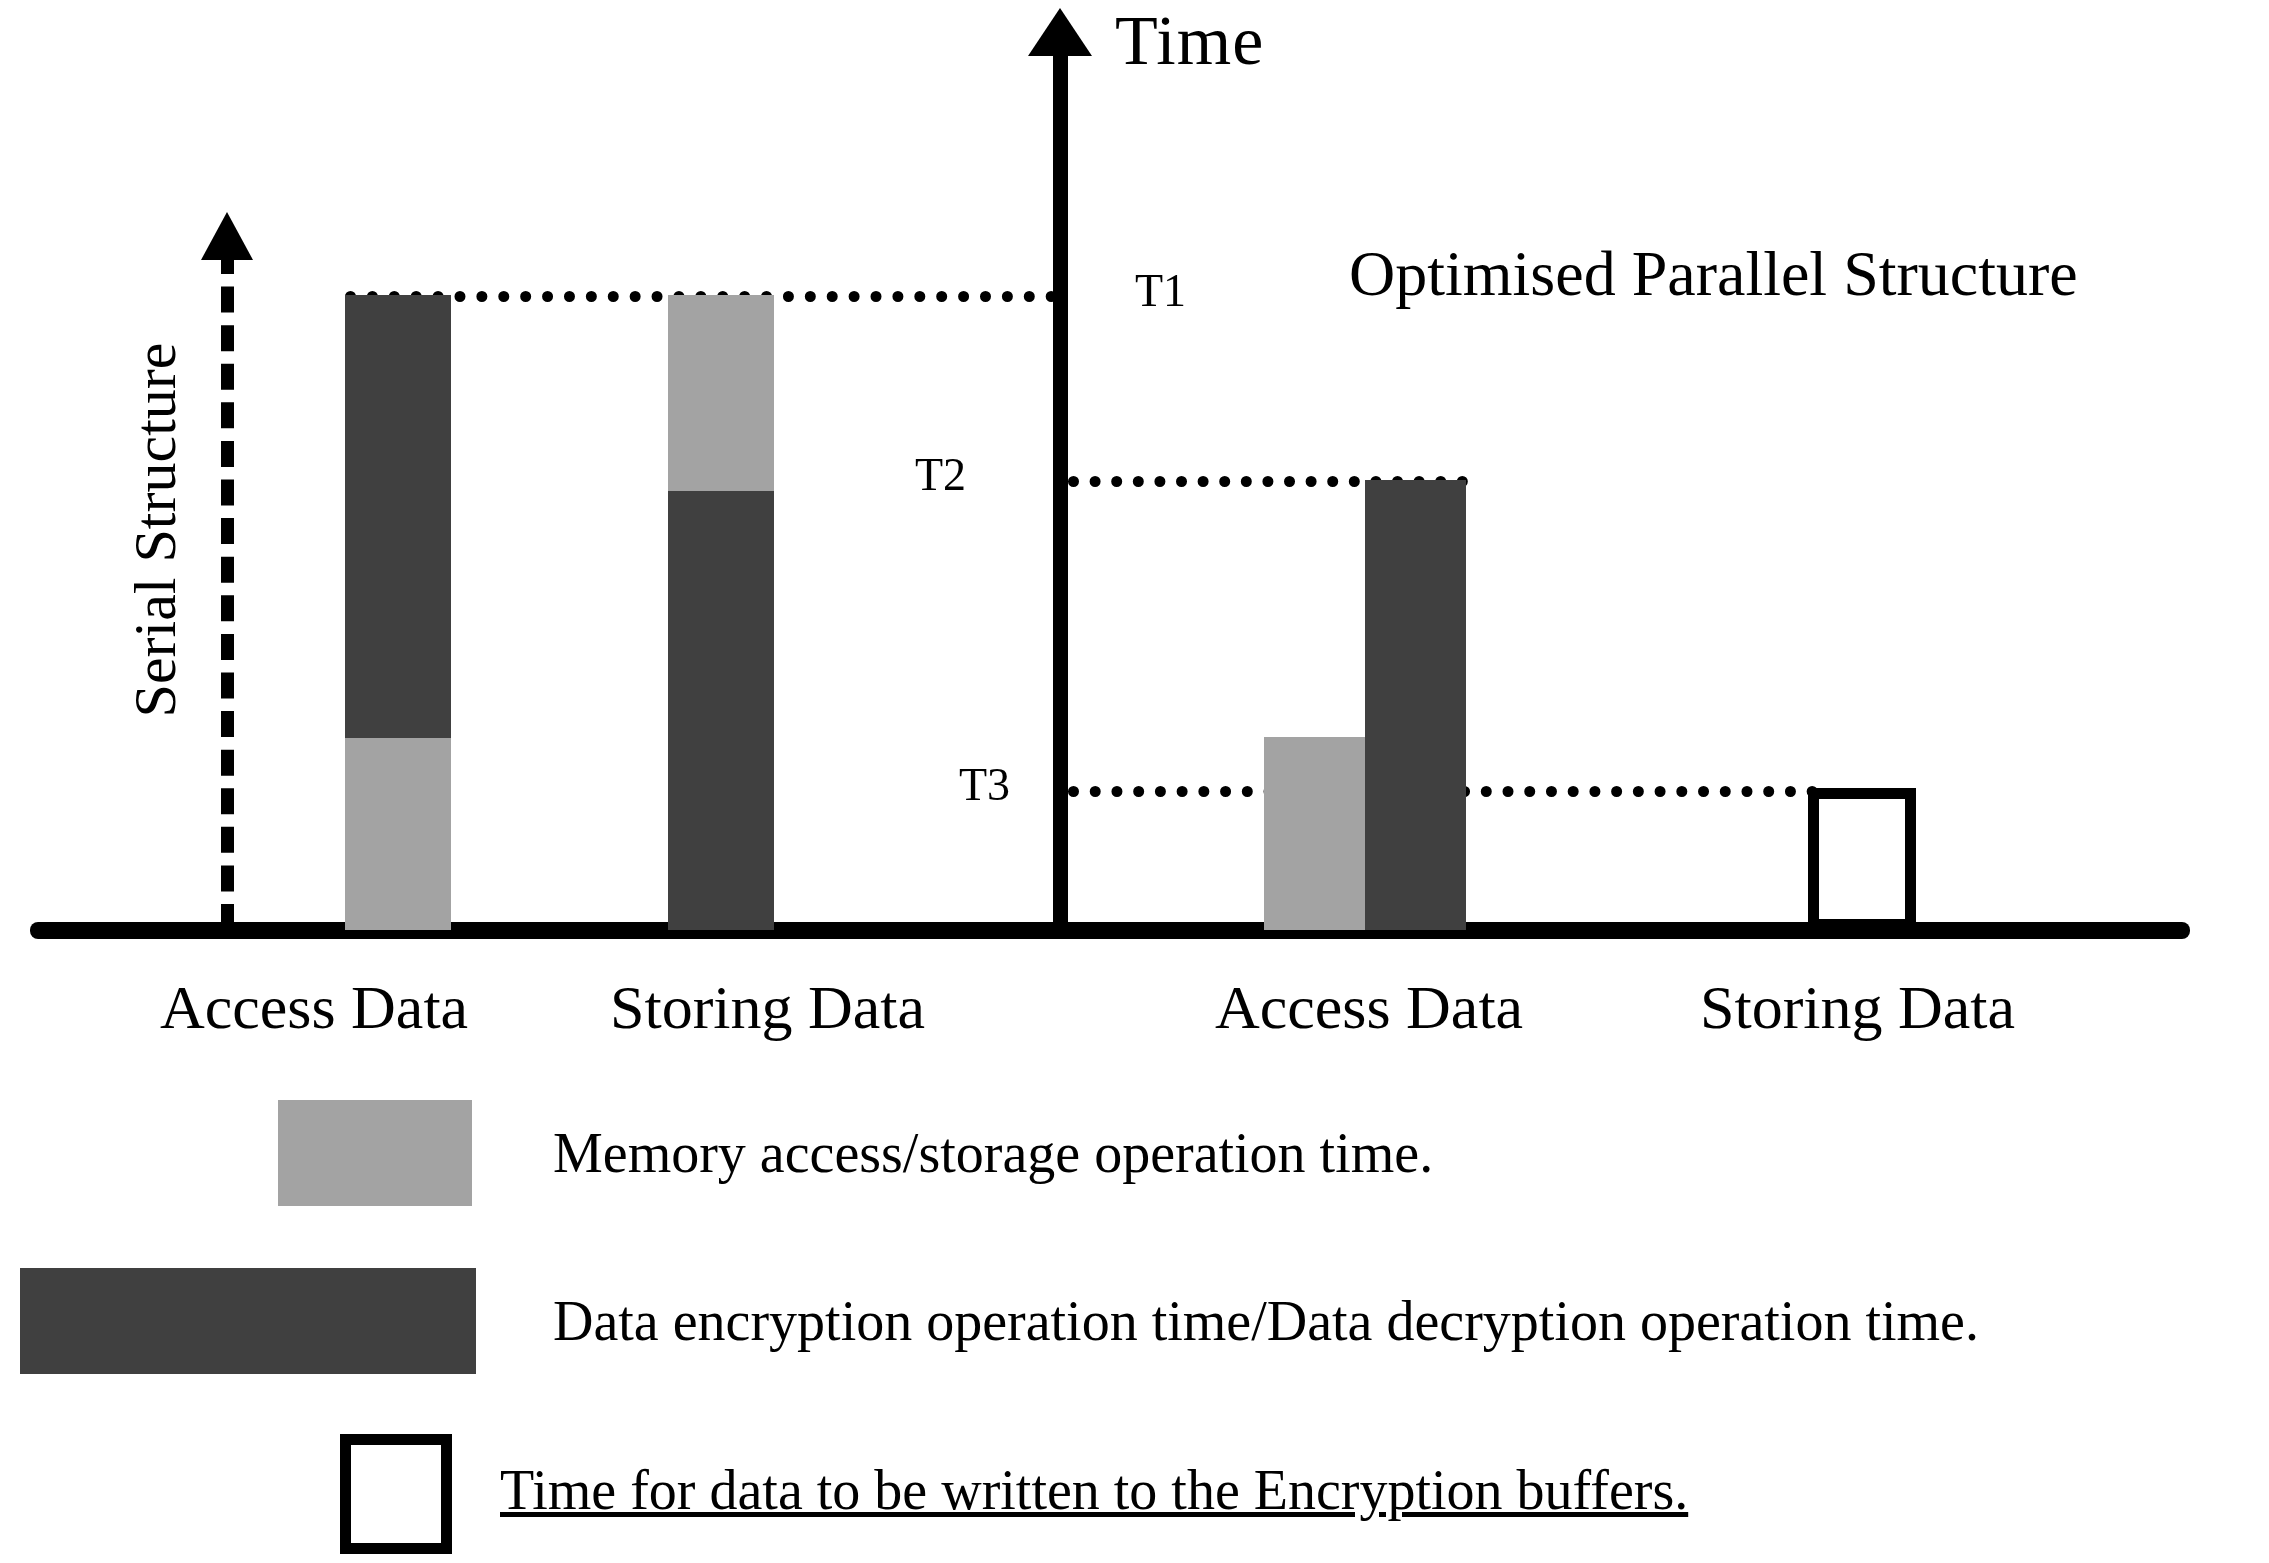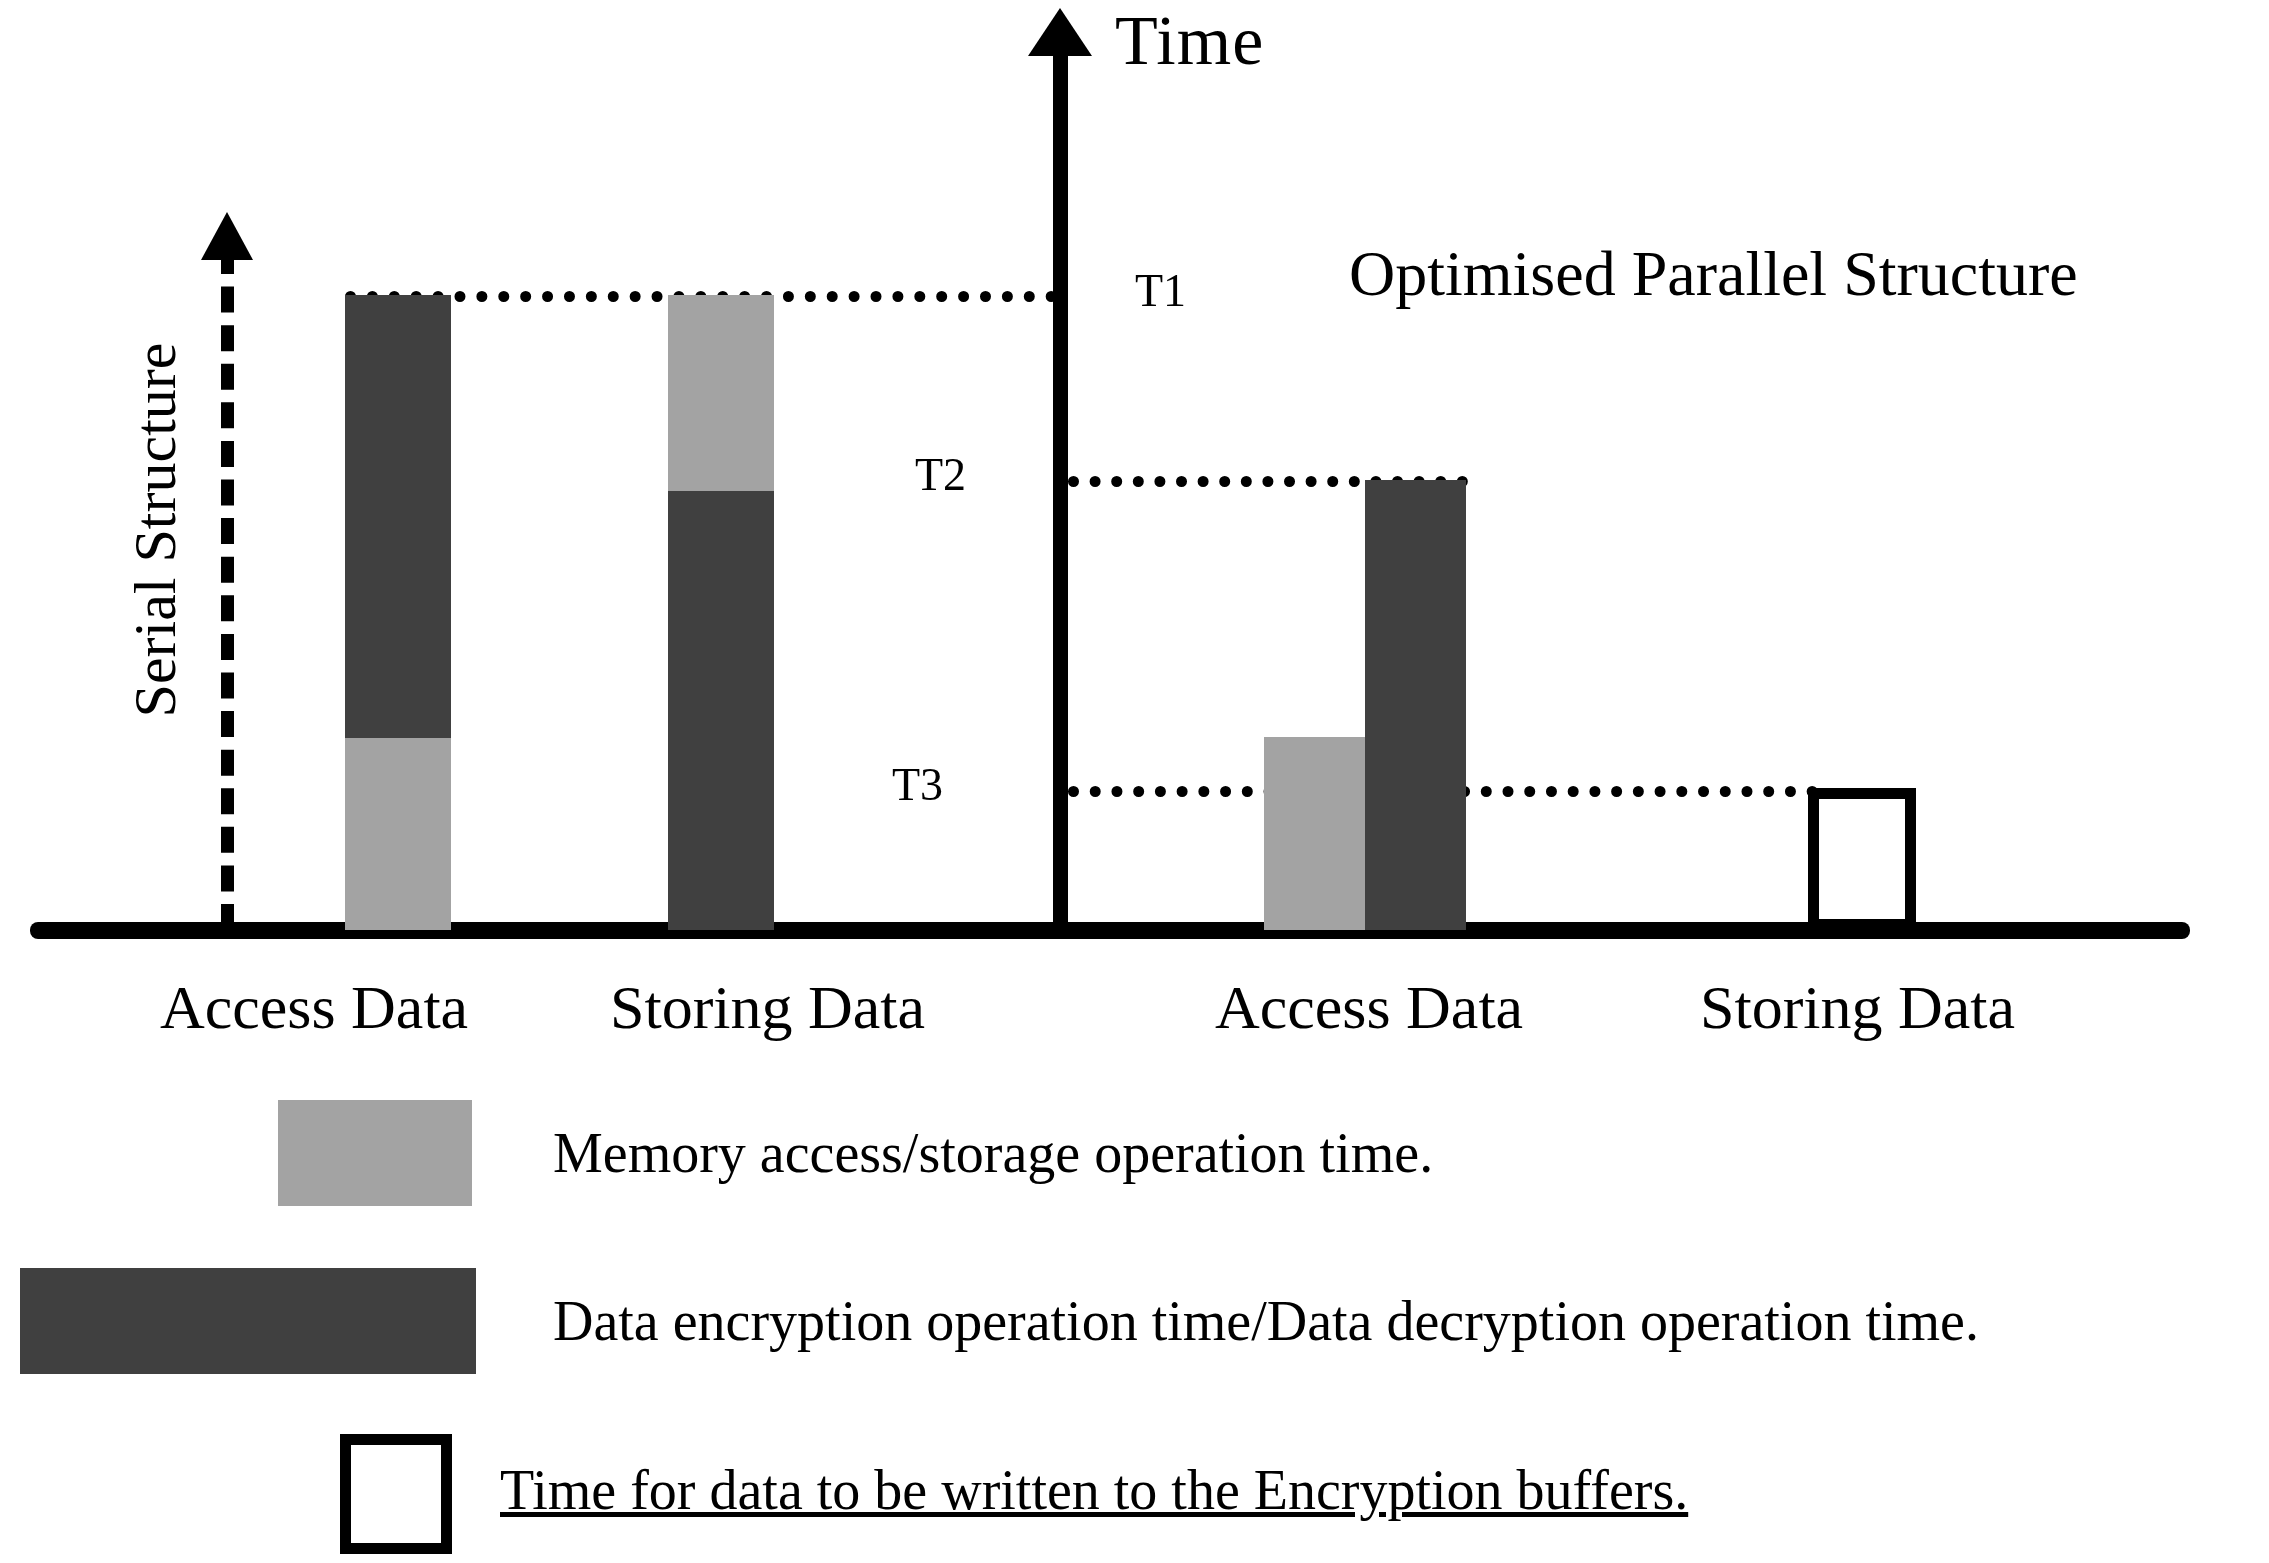--- a/index.html
+++ b/index.html
@@ -27,21 +27,21 @@
                 font-size:60px;line-height:1;transform:rotate(-90deg);transform-origin:center center;
                 white-space:nowrap;}
 
   
   .opt-title{position:absolute;left:1325px;top:242px;font-size:64px;line-height:1;white-space:nowrap;margin-left:24px;}
 
   
   .tlabel{position:absolute;font-size:46px;line-height:1;}
   .t1{left:1135px;top:268px;}
   .t2{left:915px;top:452px;}
-  .t3{left:892px;top:762px;}
+  .t3{left:959px;top:762px;}
 
   
   .dotline{position:absolute;height:0;border-top:11px dotted #000;}
   .dot-t1{left:345px;top:291px;width:712px;}
   .dot-t2{left:1068px;top:476px;width:400px;}
   .dot-t3{left:1068px;top:786px;width:750px;}
 
   
   .bar{position:absolute;}
   .seg-gray{background:#a3a3a3;}

